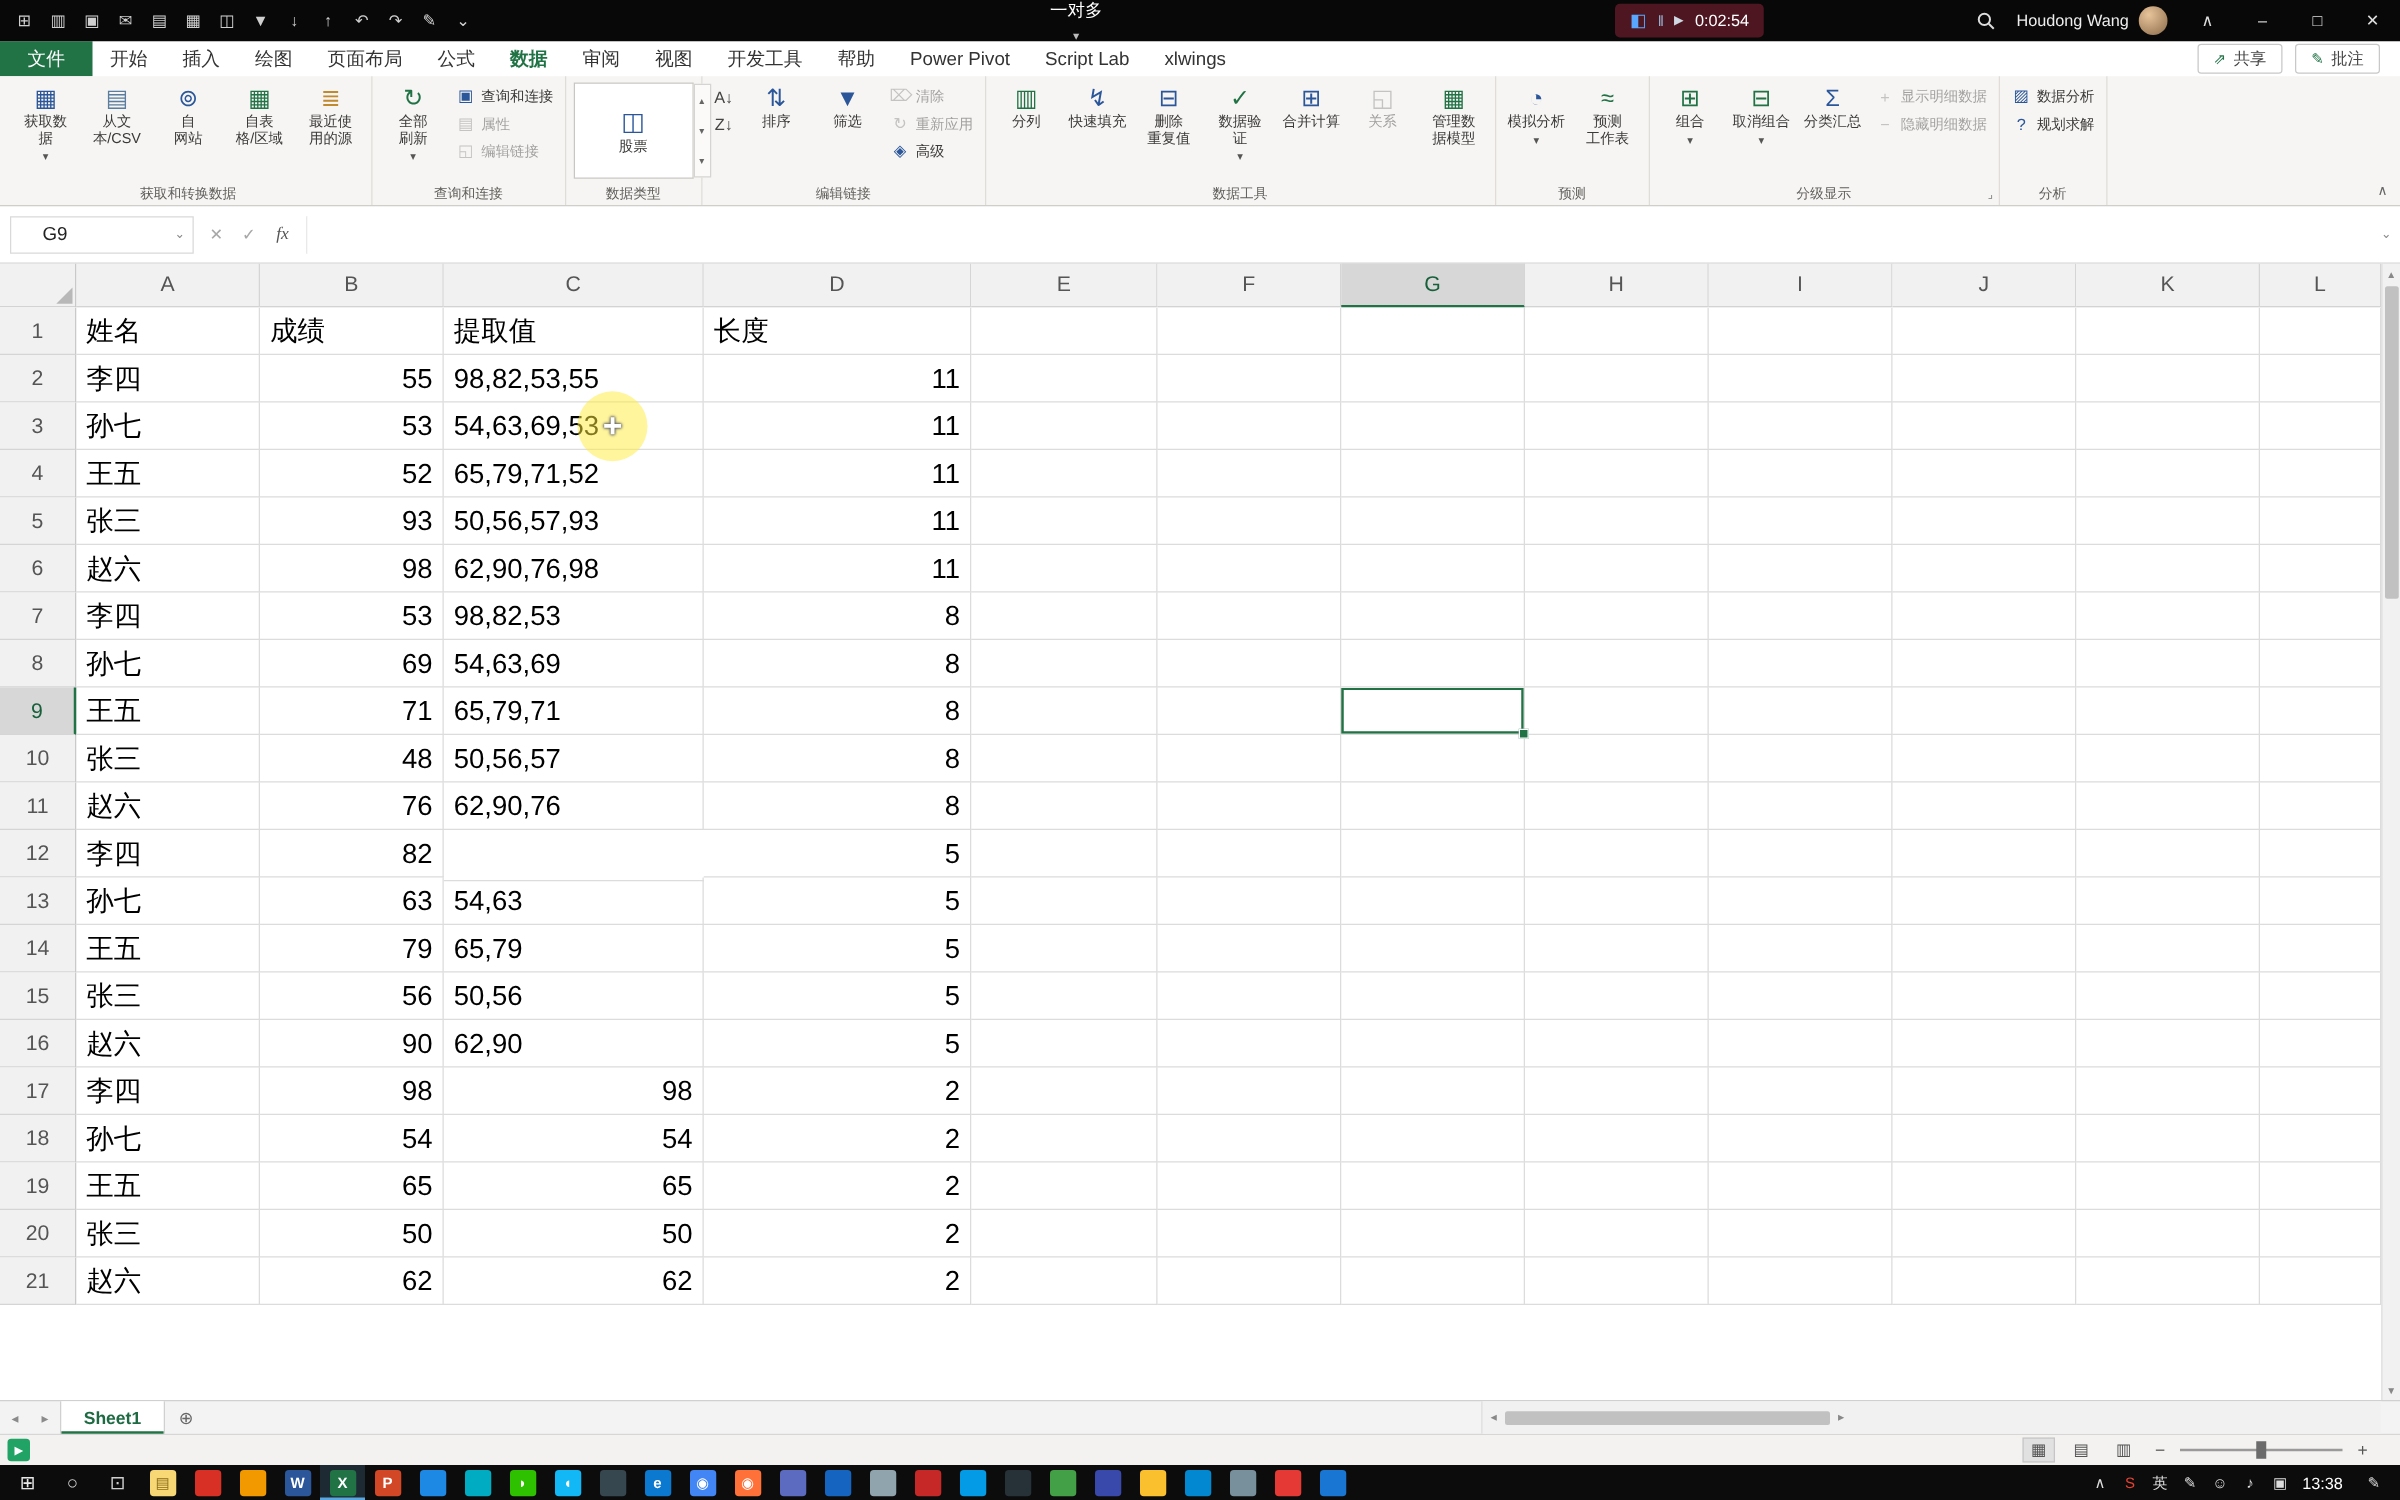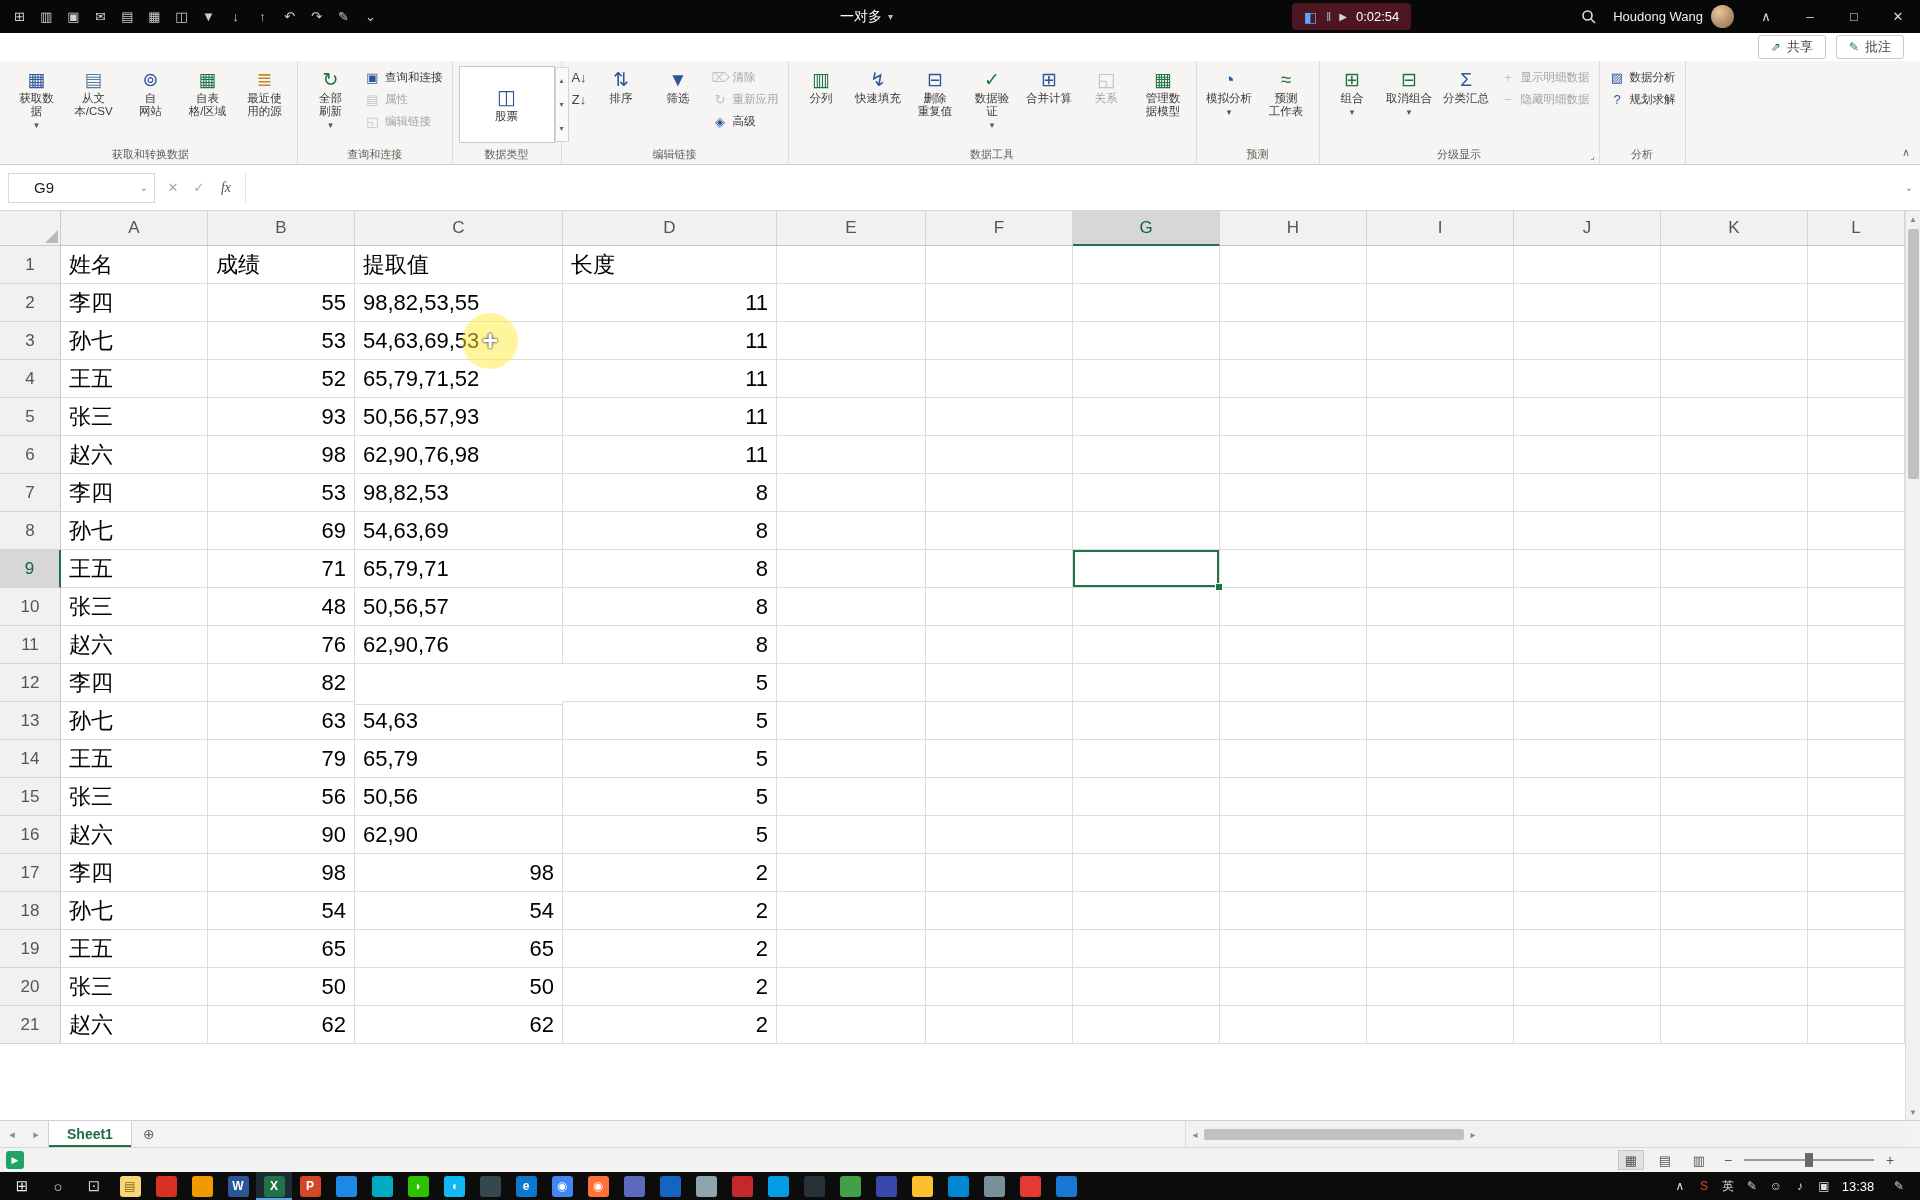--- a/index.html
+++ b/index.html
@@ -4,21 +4,21 @@
 <style>
   * { box-sizing: border-box; margin: 0; padding: 0; }
   html,body { width:1920px; height:1200px; overflow:hidden; }
   body { font-family:"Liberation Sans","DejaVu Sans",sans-serif; background:#fff; }
   .screen { position:relative; width:1920px; height:1200px; background:#fff; overflow:hidden; }
 
   
   .titlebar { position:relative; height:33px; background:#080808; display:flex; align-items:center; color:#e8e8e8; padding-left:6px; }
   .qat { display:flex; align-items:center; }
   .qicon { width:27px; height:33px; display:flex; align-items:center; justify-content:center; font-size:13px; color:#cfcfcf; cursor:default; }
-  .tb-title { position:absolute; left:840px; top:0; height:33px; display:flex; align-items:center; gap:6px; font-size:14px; color:#fff; }
+  .tb-title { position:absolute; left:840px; top:0; height:33px; display:flex; align-items:center; gap:6px; font-size:14px; color:#fff;flex-direction:column; }
   .tcaret { font-size:10px; color:#bbb; }
   .rec { position:absolute; left:1292px; top:3px; height:27px; background:#4d1620; border-radius:4px; display:flex; align-items:center; gap:9px; padding:0 12px; font-size:13px; }
   .rec-app { color:#58a6ff; font-size:14px; }
   .rec-pause { color:#9ab8d8; letter-spacing:-1px; font-size:12px; }
   .rec-play { color:#cfd8e3; font-size:10px; }
   .rec-time { color:#fff; }
   .tb-right { margin-left:auto; display:flex; align-items:center; height:33px; }
   .tb-search { width:34px; display:flex; align-items:center; justify-content:center; }
   .tb-user { font-size:13px; color:#eee; margin:0 8px; white-space:nowrap; }
   .avatar { width:23px; height:23px; border-radius:50%; background:radial-gradient(circle at 35% 30%, #e8c49a, #8a6a4a); margin-right:10px; }
@@ -160,20 +160,36 @@
       <span class="tb-user">Houdong Wang</span>
       <span class="avatar"></span>
       <span class="wbtn">∧</span>
       <span class="wbtn">–</span>
       <span class="wbtn">□</span>
       <span class="wbtn">✕</span>
     </div>
   </div>
 
   <div class="tabrow">
+    <div class="tabs">
+        <div class="tab-file">文件</div>
+        <div class="rtab">开始</div>
+        <div class="rtab">插入</div>
+        <div class="rtab">绘图</div>
+        <div class="rtab">页面布局</div>
+        <div class="rtab">公式</div>
+        <div class="rtab active">数据</div>
+        <div class="rtab">审阅</div>
+        <div class="rtab">视图</div>
+        <div class="rtab">开发工具</div>
+        <div class="rtab">帮助</div>
+        <div class="rtab">Power Pivot</div>
+        <div class="rtab">Script Lab</div>
+        <div class="rtab">xlwings</div>
+      </div>
     <div class="tabrow-right">
       <div class="pill">
         <span class="pi">⇗</span>
         <span>共享</span>
       </div>
       <div class="pill">
         <span class="pi">✎</span>
         <span>批注</span>
       </div>
     </div>

